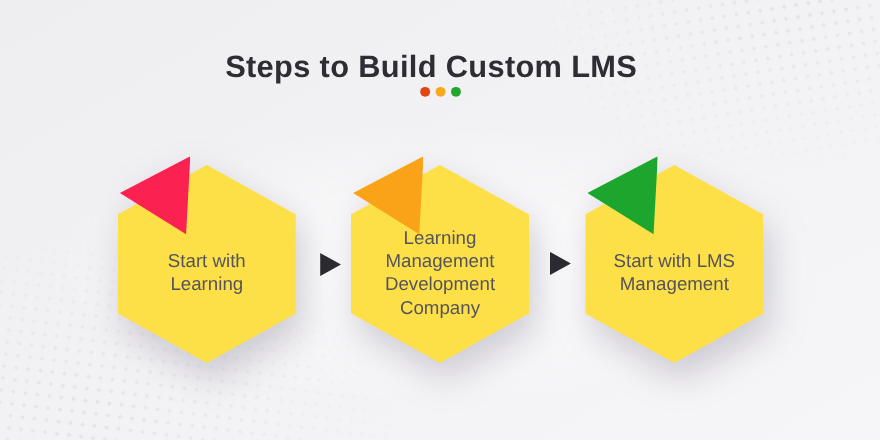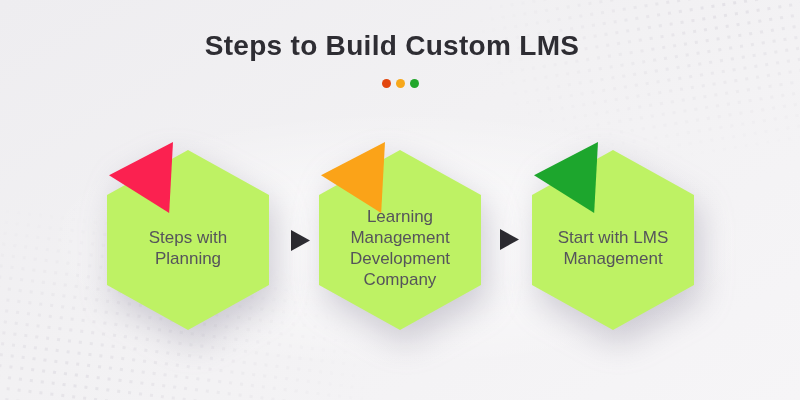--- a/index.html
+++ b/index.html
@@ -42,21 +42,21 @@
     bottom: -45px; left: -55px;
     width: 440px; height: 230px;
     transform: rotate(7deg);
     -webkit-mask-image: radial-gradient(ellipse at 30% 75%, rgba(0,0,0,0.9) 0%, rgba(0,0,0,0) 70%);
     mask-image: radial-gradient(ellipse at 30% 75%, rgba(0,0,0,0.9) 0%, rgba(0,0,0,0) 70%);
   }
 
   .page-title {
     position: absolute;
     left: 0; right: 16px; top: 30px;
-    margin: 0;
+    margin: 15px;
     text-align: center;
     font-size: 28px;
     font-weight: 700;
     letter-spacing: 0.3px;
     color: #2e2d33;
   }
 
   .title-dots {
     position: absolute;
     left: 0; right: 0; top: 79px;
@@ -76,21 +76,21 @@
     height: 180px;
   }
   .step-shadow {
     position: relative;
     width: 100%; height: 100%;
     filter: drop-shadow(6px 14px 16px rgba(126, 120, 142, 0.35));
   }
   .hex {
     position: absolute;
     inset: 0;
-    background: #bef264;
+    background: #fde047;
     clip-path: polygon(50% 0%, 100% 25%, 100% 75%, 50% 100%, 0% 75%, 0% 25%);
     display: flex;
     align-items: center;
     justify-content: center;
     z-index: 1;
   }
   .hex-label {
     width: 126px;
     text-align: center;
     font-size: 17px;
@@ -130,21 +130,21 @@
 <div class="title-dots">
   <span class="dot" style="background: rgb(226, 69, 14);"></span>
   <span class="dot" style="background: rgb(247, 168, 27);"></span>
   <span class="dot" style="background: rgb(34, 166, 44);"></span>
 </div>
 
 <div class="step s1">
   <div class="step-shadow">
     <div class="tri" style="background: rgb(251, 33, 80);"></div>
     <div class="hex">
-      <div class="hex-label">Steps with Planning</div>
+      <div class="hex-label">Start with Learning</div>
     </div>
   </div>
 </div>
 
 <div class="arrow a1" style="background: rgb(43, 42, 48);"></div>
 
 <div class="step s2">
   <div class="step-shadow">
     <div class="tri" style="background: rgb(251, 163, 24);"></div>
     <div class="hex">

